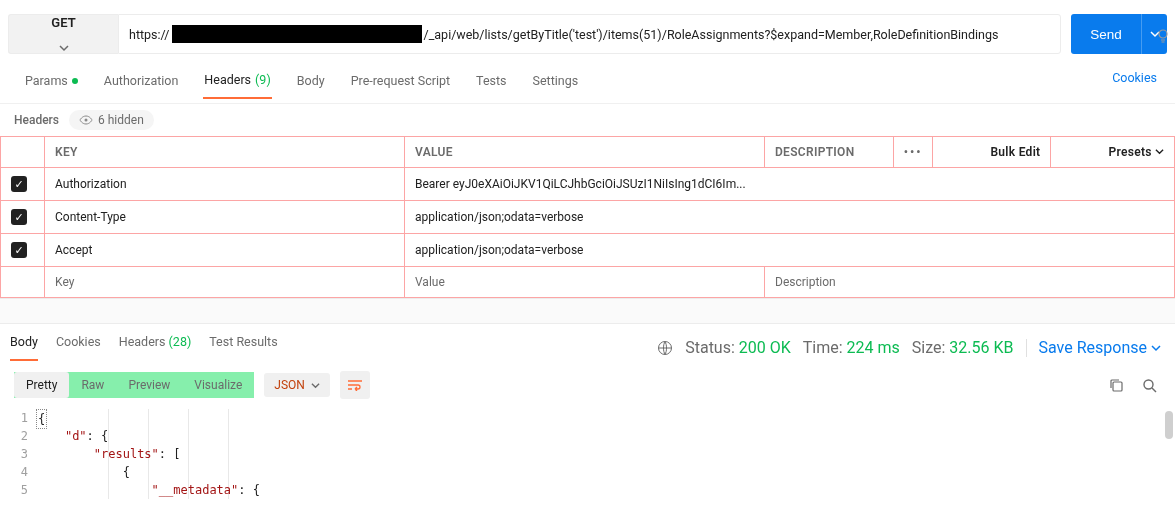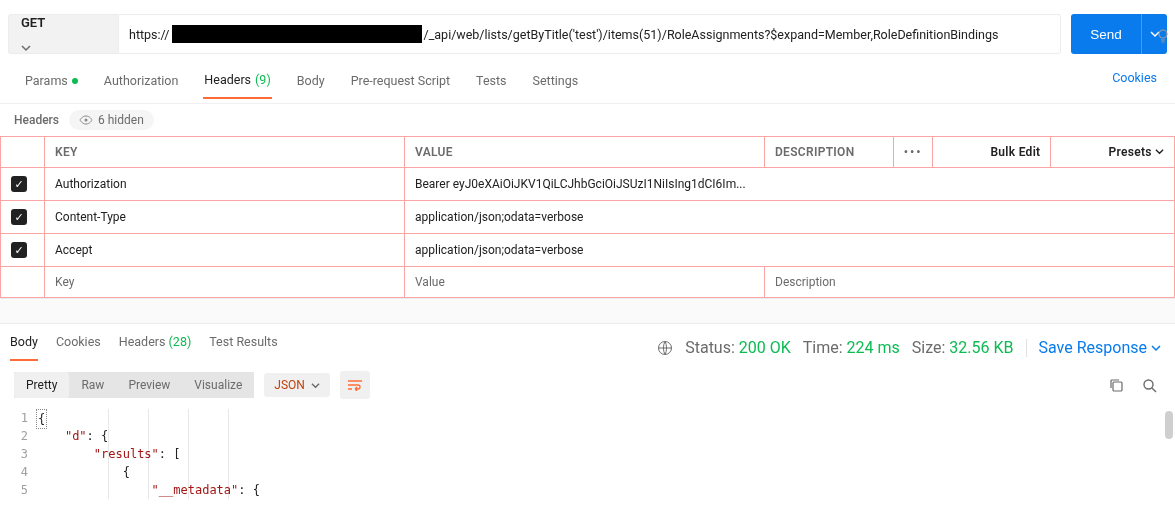--- a/index.html
+++ b/index.html
@@ -1,20 +1,20 @@
 <!DOCTYPE html>
 <html><head>
 <meta charset="utf-8">
 <style>
 * { box-sizing: border-box; margin: 0; padding: 0; }
 body { font-family: -apple-system, BlinkMacSystemFont, "Segoe UI", Roboto, sans-serif; font-size: 12px; color: #212121; background: #fff; width: 1175px; height: 512px; overflow: hidden; position: relative; }
 
 
 .request-bar { display: flex; align-items: center; gap: 0; padding: 14px 8px 14px 8px; }
-.method-select { display: flex; align-items: flex-start; justify-content: space-between; width: 110px; height: 40px; padding: 0 12px; background: #f2f2f2; border: 1px solid #ececec; border-right: none; border-radius: 3px 0 0 3px; font-weight: 600; font-size: 13px; cursor: pointer; flex-direction: column; }
+.method-select { display: flex; align-items: center; justify-content: space-between; width: 110px; height: 40px; padding: 0 12px; background: #f2f2f2; border: 1px solid #ececec; border-right: none; border-radius: 3px 0 0 3px; font-weight: 600; font-size: 13px; cursor: pointer; flex-direction: column; }
 .method-select .chev { color: #6b6b6b; }
 .url-input { flex: 1; height: 40px; border: 1px solid #ececec; padding: 0 10px; font-size: 12.5px; color: #212121; display: flex; align-items: center; border-radius: 0 3px 3px 0; overflow: hidden; white-space: nowrap; }
 .url-input .redact { display:inline-block; width: 250px; height: 18px; background: #000; margin: 0 2px; vertical-align: middle; }
 .send-group { display: flex; margin-left: 10px; }
 .send-btn { height: 40px; width: 70px; background: #097bed; color: #fff; border: none; border-radius: 3px 0 0 3px; font-size: 13.5px; font-weight: 500; cursor: pointer; }
 .send-drop { height: 40px; width: 26px; background: #097bed; color: #fff; border: none; border-left: 1px solid rgba(255,255,255,0.25); border-radius: 0 3px 3px 0; cursor: pointer; display:flex; align-items:center; justify-content:center; }
 .bulb { position: absolute; right: 4px; top: 28px; color: #6b6b6b; }
 
 
 .req-tabs { display: flex; align-items: center; padding: 0 24px; border-bottom: 1px solid #f0f0f0; position: relative; height: 36px; }
@@ -51,21 +51,21 @@
 .resp-tab.active { color:#212121; border-bottom:2px solid #ff6c37; }
 .resp-tab .count { color:#0cbb52; }
 .resp-meta { display:flex; align-items:center; gap:12px; font-size:16px; }
 .meta-item { color:#6b6b6b; }
 .meta-item .ok { color:#0cbb52; }
 .save-resp { color:#097bed; cursor:pointer; display:flex; align-items:center; gap:4px; }
 .save-resp::before { content:""; width:1px; height:18px; background:#e0e0e0; margin-right:8px; }
 
 
 .resp-toolbar { display:flex; align-items:center; padding: 10px 14px; gap:10px; position:relative; }
-.view-tabs { display:flex; background:#e5e5e5; }
+.view-tabs { display:flex; background:#86efac; }
 .view-tab { padding:6px 12px; font-size:12px; color:#6b6b6b; cursor:pointer; border-radius:3px; }
 .view-tab.active { background:#f0f0f0; color:#212121; }
 .format-sel { display:flex; align-items:center; gap:6px; background:#f0f0f0; padding:5px 10px; border-radius:3px; font-size:12px; color:#c2410c; cursor:pointer; }
 .wrap-btn { width:30px; height:28px; background:#f0f0f0; border-radius:3px; display:flex; align-items:center; justify-content:center; cursor:pointer; }
 .resp-toolbar .right-icons { position:absolute; right:18px; display:flex; gap:18px; color:#6b6b6b; }
 
 
 .code { font-family: ui-monospace, SFMono-Regular, Menlo, Consolas, monospace; font-size: 12px; display:flex; padding-left:6px; position:relative; }
 .gutter { width:30px; text-align:right; color:#a0a0a0; padding-right:8px; user-select:none; }
 .gutter div { height:18px; line-height:18px; }

